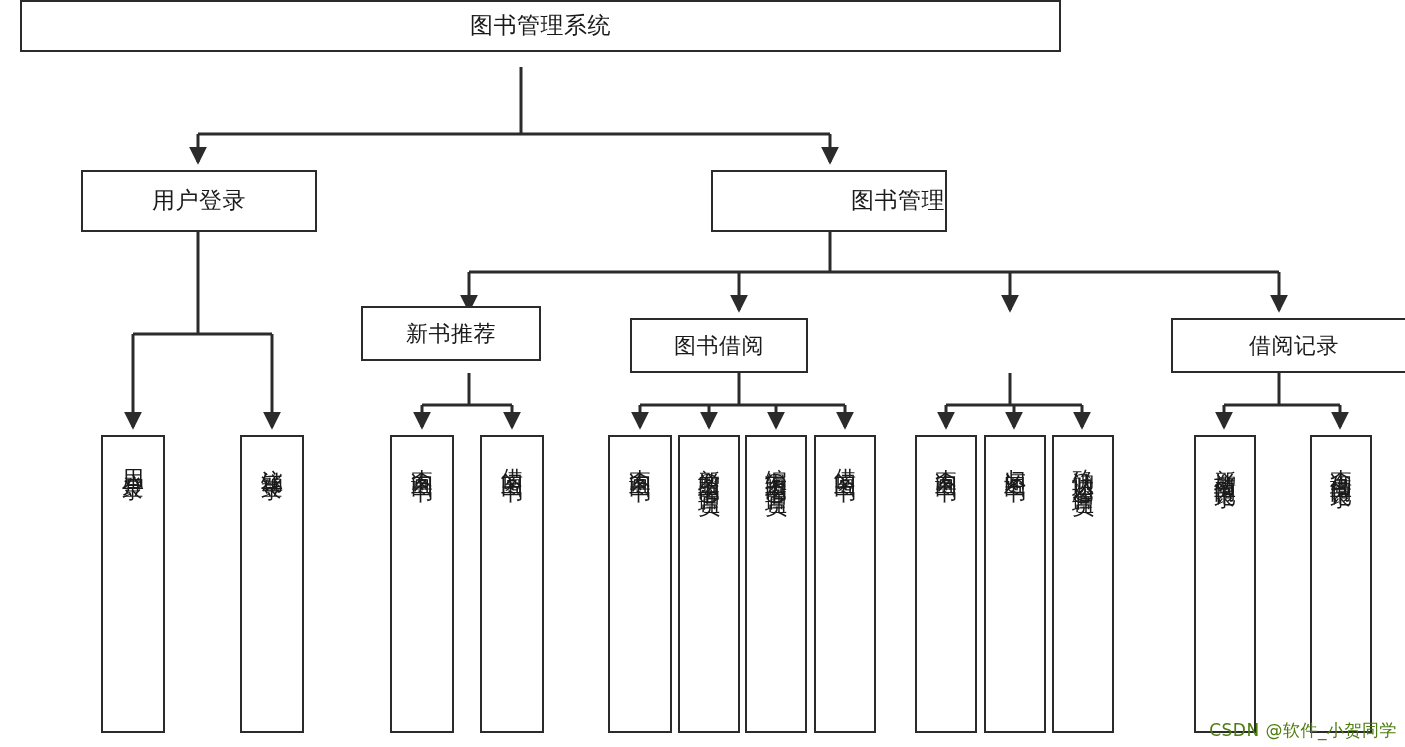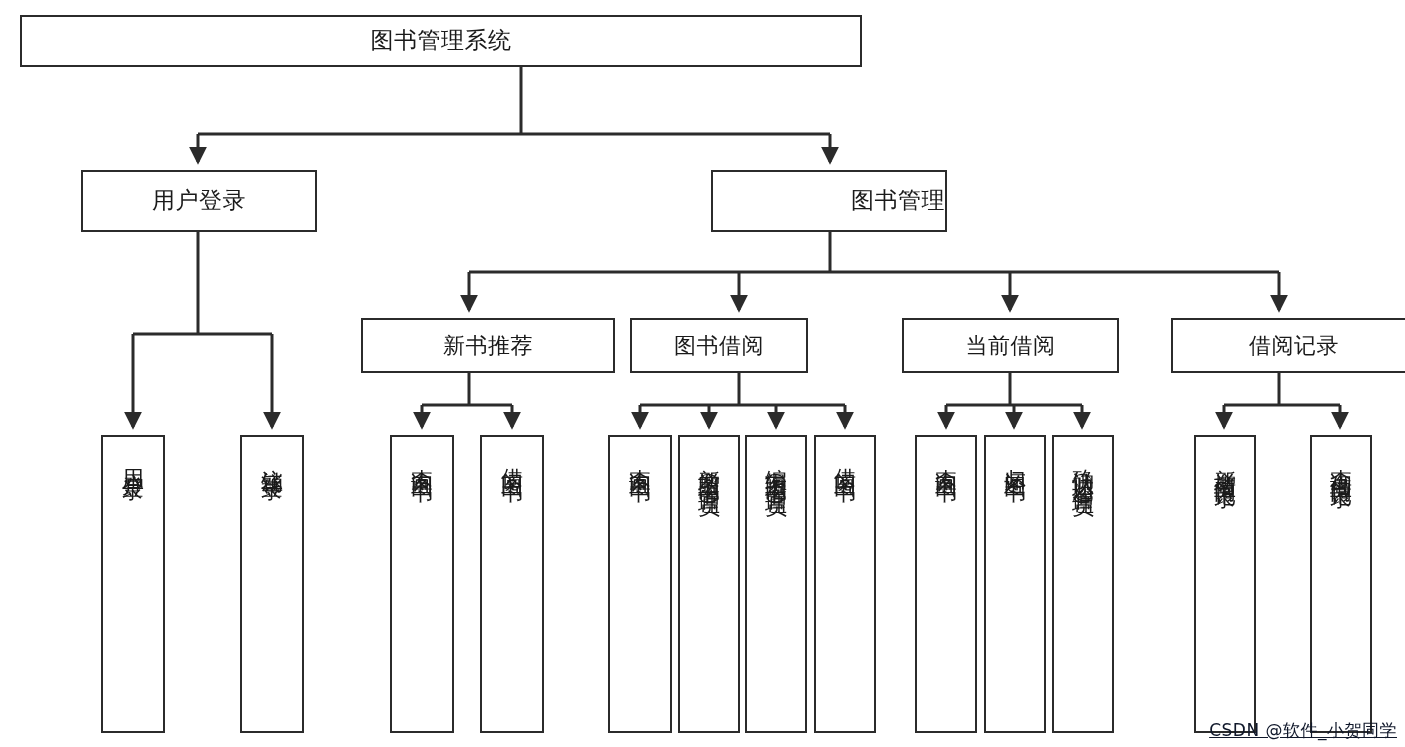--- a/index.html
+++ b/index.html
@@ -58,25 +58,24 @@
     font-size: 22px;
     letter-spacing: 4px;
     line-height: 1;
     white-space: nowrap;
   }
   #watermark {
     position: absolute;
     right: 8px;
     bottom: 5px;
     font-size: 17px;
-    color: #0f172a;
+    color: #4d7c0f;
     letter-spacing: 0.5px;
     z-index: 6;
     white-space: nowrap;
-    text-decoration: underline;
   }
 </style>
 </head>
 <body>
 
 <div id="diagram-root">
 
   <svg id="edge-layer" viewBox="0 0 1405 747" xmlns="http://www.w3.org/2000/svg">
     <defs>
       <marker id="arrowhead" viewBox="0 0 10 10" refX="8.5" refY="5" markerWidth="6" markerHeight="6" orient="auto-start-reverse">
@@ -121,43 +120,40 @@
       <path d="M 1014,405 L 1014,427" marker-end="url(#arrowhead)"></path>
       <path d="M 1082,405 L 1082,427" marker-end="url(#arrowhead)"></path>
 
       <path d="M 1279,373 L 1279,405"></path>
       <path d="M 1224,405 L 1340,405"></path>
       <path d="M 1224,405 L 1224,427" marker-end="url(#arrowhead)"></path>
       <path d="M 1340,405 L 1340,427" marker-end="url(#arrowhead)"></path>
     </g>
   </svg>
 
-  <div class="node root" style="left:20px; top:15px; width:842px; height:52px;">
+  <div class="node root" style="left:20px; top:0; width:1041px; height:52px;">
     <span class="node-label">图书管理系统</span>
   </div>
 
   <div class="node level1" style="left:81px; top:170px; width:236px; height:62px;">
     <span class="node-label">用户登录</span>
   </div>
 
   <div class="node level1" style="left:711px; top:170px; width:236px; height:62px;justify-content:flex-end;">
     <span class="node-label">图书管理</span>
   </div>
 
-  <div class="node level2" style="left:361px; top:318px; width:254px; height:55px;">
+  <div class="node level2" style="left:361px; top:306px; width:180px; height:55px;">
     <span class="node-label">新书推荐</span>
   </div>
 
   <div class="node level2" style="left:630px; top:318px; width:178px; height:55px;">
     <span class="node-label">图书借阅</span>
   </div>
 
-  <div class="node level2" style="left:902px; top:318px; width:217px; height:55px;">
-    <span class="node-label">当前借阅</span>
-  </div>
 
   <div class="node level2" style="left:1171px; top:318px; width:246px; height:55px;">
     <span class="node-label">借阅记录</span>
   </div>
 
   <div class="node leaf" style="left:101px; top:435px; width:64px; height:298px;">
     <span class="node-label">用户登录</span>
   </div>
 
   <div class="node leaf" style="left:240px; top:435px; width:64px; height:298px;">

